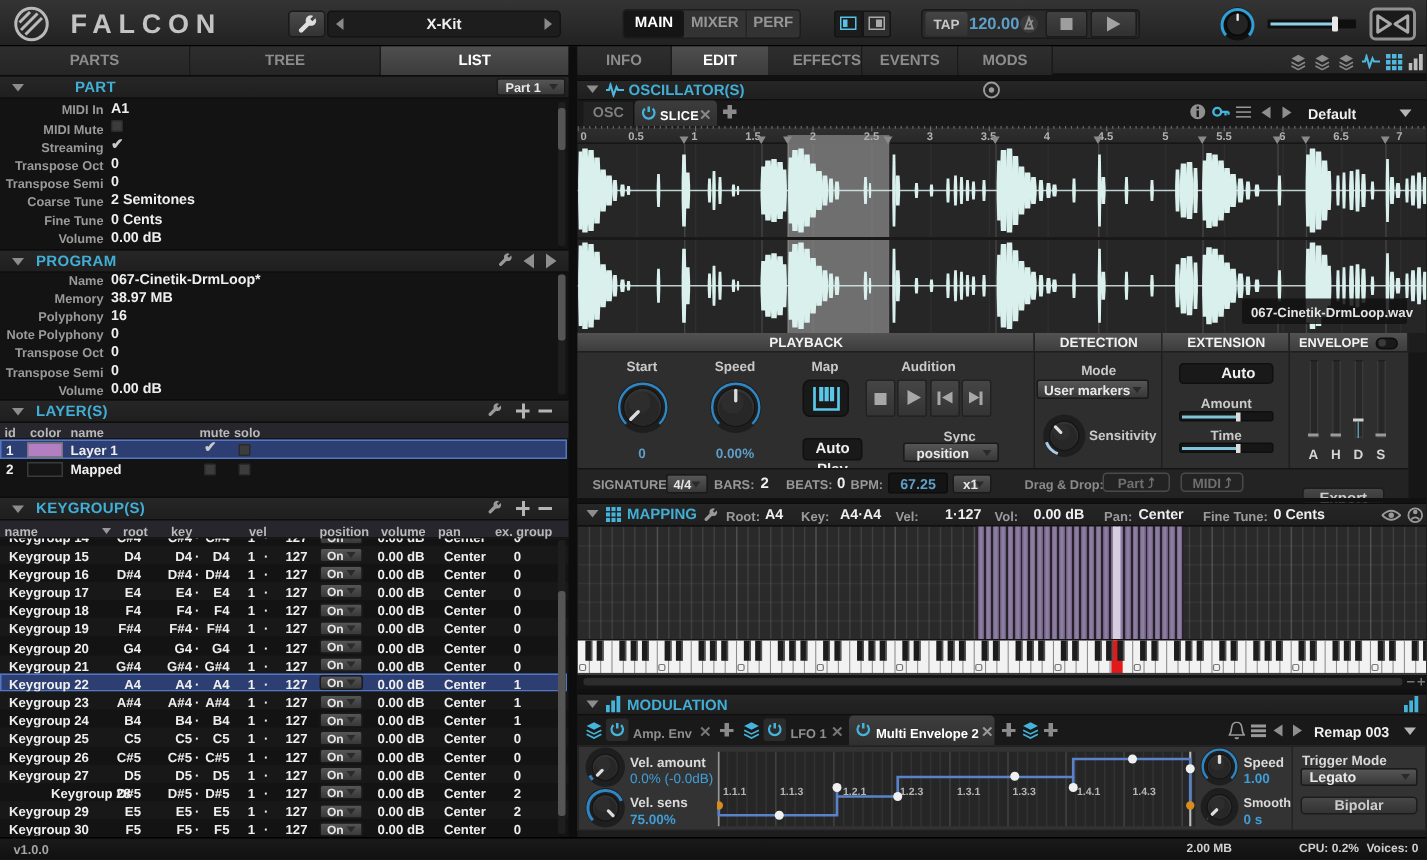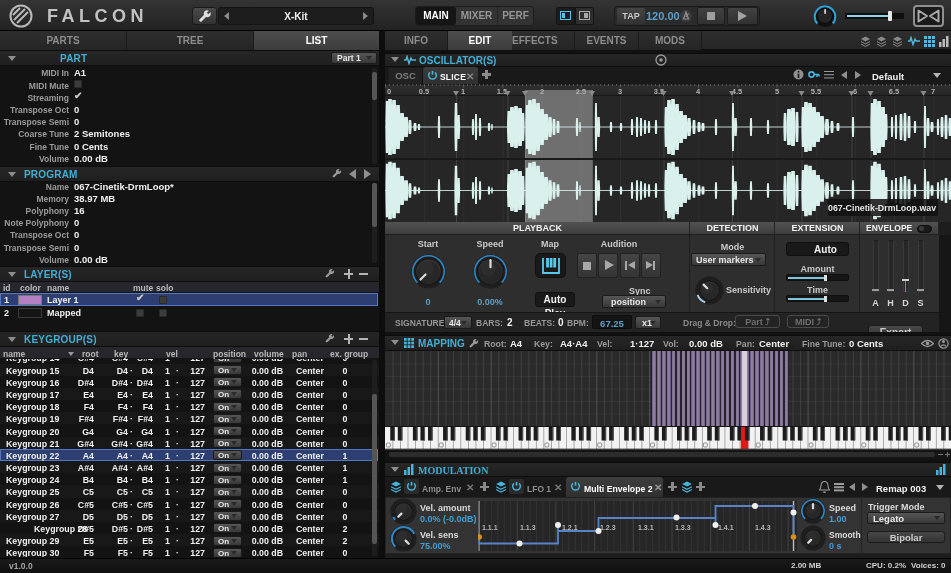--- a/index.html
+++ b/index.html
@@ -71,21 +71,21 @@
 <svg class="a" style="left:917px;top:9px;" width="23" height="14" viewBox="0 0 23 14">
  <path d="M1.5 1.5 L10 7 L1.5 12.5 z M21.5 1.5 L13 7 L21.5 12.5 z" fill="none" stroke="#a8a8a8" stroke-width="2" stroke-linejoin="round"></path>
 </svg>
 <div class="a" style="left:0;top:31px;width:951px;height:19px;background:linear-gradient(#2e2e2e,#252525);border-bottom:1px solid #101010;"></div>
 <div class="a" style="left:0px;top:31px;width:127px;height:19px;background:linear-gradient(#2e2e2e,#252525);color:#8d8d8d;font-weight:700;font-size:10px;text-align:center;line-height:19px;border-right:1px solid #1a1a1a;">PARTS</div>
 <div class="a" style="left:127px;top:31px;width:127px;height:19px;background:linear-gradient(#2e2e2e,#252525);color:#8d8d8d;font-weight:700;font-size:10px;text-align:center;line-height:19px;border-right:1px solid #1a1a1a;">TREE</div>
 <div class="a" style="left:254px;top:31px;width:125px;height:19px;background:linear-gradient(#4e4e4e,#3c3c3c);color:#fff;font-weight:700;font-size:10px;text-align:center;line-height:19px;">LIST</div>
 <div class="a" style="left:379px;top:31px;width:6px;height:527px;background:#0d0d0d;"></div>
 <div class="a" style="left:385px;top:31px;width:63px;height:19px;background:linear-gradient(#2e2e2e,#252525);color:#8d8d8d;font-weight:700;font-size:10px;text-align:center;line-height:19px;border-right:1px solid #1a1a1a;">INFO</div>
 <div class="a" style="left:448px;top:31px;width:64px;height:19px;background:linear-gradient(#4e4e4e,#3c3c3c);color:#fff;font-weight:700;font-size:10px;text-align:center;line-height:19px;">EDIT</div>
-<div class="a" style="left:512px;top:31px;width:63px;height:19px;background:linear-gradient(#2e2e2e,#252525);color:#8d8d8d;font-weight:700;font-size:10px;text-align:left;line-height:19px;border-right:1px solid #1a1a1a;">EFFECTS</div>
+<div class="a" style="left:512px;top:31px;width:63px;height:19px;background:linear-gradient(#2e2e2e,#252525);color:#8d8d8d;font-weight:700;font-size:10px;text-align:right;line-height:19px;border-right:1px solid #1a1a1a;">EFFECTS</div>
 <div class="a" style="left:575px;top:31px;width:64px;height:19px;background:linear-gradient(#2e2e2e,#252525);color:#8d8d8d;font-weight:700;font-size:10px;text-align:center;line-height:19px;border-right:1px solid #1a1a1a;">EVENTS</div>
 <div class="a" style="left:639px;top:31px;width:63px;height:19px;background:linear-gradient(#2e2e2e,#252525);color:#8d8d8d;font-weight:700;font-size:10px;text-align:center;line-height:19px;border-right:1px solid #1a1a1a;">MODS</div>
 <svg class="a" style="left:860px;top:36px;" width="11" height="11" viewBox="0 0 11 11">
     <path d="M5.5 0.5 L10 3 L5.5 5.5 L1 3 z" fill="#8a8a8a"></path>
     <path d="M1 5.5 L5.5 8 L10 5.5 M1 8 L5.5 10.5 L10 8" stroke="#8a8a8a" fill="none" stroke-width="1"></path>
   </svg>
 <svg class="a" style="left:876px;top:36px;" width="11" height="11" viewBox="0 0 11 11">
     <path d="M5.5 0.5 L10 3 L5.5 5.5 L1 3 z" fill="#8a8a8a"></path>
     <path d="M1 5.5 L5.5 8 L10 5.5 M1 8 L5.5 10.5 L10 8" stroke="#8a8a8a" fill="none" stroke-width="1"></path>
   </svg>
@@ -108,21 +108,21 @@
     <rect x="8" y="8" width="3" height="3" fill="#4fb8de"></rect>
   </svg>
 <svg class="a" style="left:939px;top:36px;" width="10" height="11" viewBox="0 0 10 11">
     <rect x="0" y="6" width="2.5" height="5" fill="#bcbcbc"></rect>
     <rect x="3.5" y="3" width="2.5" height="8" fill="#bcbcbc"></rect>
     <rect x="7" y="0" width="2.5" height="11" fill="#bcbcbc"></rect>
   </svg>
 <div class="a" style="left:0;top:50px;width:379px;height:508px;background:#131313;"></div>
 <div class="a hdr" style="left:0;top:50px;width:379px;height:16px;"></div>
 <div class="a tri" style="left:8px;top:56px;"></div>
-<div class="a cy" style="left:24px;top:53px;font-size:10px;letter-spacing:0.2px;padding-left:36px;">PART</div>
+<div class="a cy" style="left:14px;top:53px;font-size:10px;letter-spacing:0.2px;padding-left:36px;">PART</div>
 <div class="a dd" style="left:331px;top:52px;width:46px;height:12px;font-size:8.5px;line-height:11px;text-indent:5px;">Part 1<span class="ddc"></span></div>
 <div class="a lb" style="left:0;top:68.4px;width:69px;text-align:right;font-size:8.5px;">MIDI In</div>
 <div class="a wt" style="left:74px;top:67.4px;font-size:9.5px;">A1</div>
 <div class="a lb" style="left:0;top:80.60000000000001px;width:69px;text-align:right;font-size:8.5px;">MIDI Mute</div>
 <div class="a cb" style="left:74px;top:79.60000000000001px;"></div>
 <div class="a lb" style="left:0;top:92.80000000000001px;width:69px;text-align:right;font-size:8.5px;">Streaming</div>
 <div class="a" style="left:74px;top:89.80000000000001px;color:#c9c9c9;font-size:10px;font-weight:700;">✔</div>
 <div class="a lb" style="left:0;top:105.00000000000001px;width:69px;text-align:right;font-size:8.5px;">Transpose Oct</div>
 <div class="a wt" style="left:74px;top:104.00000000000001px;font-size:9.5px;">0</div>
 <div class="a lb" style="left:0;top:117.20000000000002px;width:69px;text-align:right;font-size:8.5px;">Transpose Semi</div>
@@ -843,21 +843,21 @@
     <path d="M528.8,93.0 L529.1,88.3 L530.9,88.3 L531.2,93.0 L531.2,96.0 L530.9,100.7 L529.1,100.7 L528.8,96.0 z" fill="#d9f0ec"></path>
     <path d="M538.8,89.1 L539.1,72.9 L540.9,72.9 L541.2,89.1 L541.2,99.9 L540.9,116.1 L539.1,116.1 L538.8,99.9 z" fill="#d9f0ec"></path>
     <path d="M541.4,92.2 L541.8,85.2 L544.2,85.2 L544.6,92.2 L544.6,96.8 L544.2,103.8 L541.8,103.8 L541.4,96.8 z" fill="#d9f0ec"></path>
     <path d="M545.4,93.2 L545.8,89.3 L548.2,89.3 L548.6,93.2 L548.6,95.8 L548.2,99.7 L545.8,99.7 L545.4,95.8 z" fill="#d9f0ec"></path>
     <path d="M551.8,92.4 L552.1,86.3 L553.9,86.3 L554.2,92.4 L554.2,96.6 L553.9,102.7 L552.1,102.7 L551.8,96.6 z" fill="#d9f0ec"></path>
     <path d="M555.4,91.9 L555.8,84.2 L558.2,84.2 L558.6,91.9 L558.6,97.1 L558.2,104.8 L555.8,104.8 L555.4,97.1 z" fill="#d9f0ec"></path>
     <path d="M559.4,91.4 L559.8,82.1 L562.2,82.1 L562.6,91.4 L562.6,97.6 L562.2,106.9 L559.8,106.9 L559.4,97.6 z" fill="#d9f0ec"></path>
     <path d="M563.4,92.2 L563.8,85.2 L566.2,85.2 L566.6,92.2 L566.6,96.8 L566.2,103.8 L563.8,103.8 L563.4,96.8 z" fill="#d9f0ec"></path>
   </svg>
 <div class="a" style="left:828px;top:199px;width:110px;height:17px;background:rgba(18,18,18,0.85);border-radius:2px;"></div>
-<div class="a" style="left:828px;top:203px;width:114px;text-align:left;color:#e4e4e4;font-weight:700;font-size:8.8px;">067-Cinetik-DrmLoop.wav</div>
+<div class="a" style="left:828px;top:203px;width:114px;text-align:right;color:#e4e4e4;font-weight:700;font-size:8.8px;">067-Cinetik-DrmLoop.wav</div>
 <div class="a" style="left:385px;top:222px;width:305px;height:13px;background:linear-gradient(#525252,#3d3d3d);border-right:1px solid #242424;border-bottom:1px solid #1f1f1f;"></div>
 <div class="a" style="left:690px;top:222px;width:85px;height:13px;background:linear-gradient(#525252,#3d3d3d);border-right:1px solid #242424;border-bottom:1px solid #1f1f1f;"></div>
 <div class="a" style="left:775px;top:222px;width:85px;height:13px;background:linear-gradient(#525252,#3d3d3d);border-right:1px solid #242424;border-bottom:1px solid #1f1f1f;"></div>
 <div class="a" style="left:860px;top:222px;width:79px;height:13px;background:linear-gradient(#525252,#3d3d3d);border-right:1px solid #242424;border-bottom:1px solid #1f1f1f;"></div>
 <div class="a" style="left:385px;top:222px;width:305px;text-align:center;color:#f2f2f2;font-weight:700;font-size:9px;line-height:13px;">PLAYBACK</div>
 <div class="a" style="left:690px;top:222px;width:85px;text-align:center;color:#f2f2f2;font-weight:700;font-size:9px;line-height:13px;">DETECTION</div>
 <div class="a" style="left:775px;top:222px;width:85px;text-align:center;color:#f2f2f2;font-weight:700;font-size:9px;line-height:13px;">EXTENSION</div>
 <div class="a" style="left:866px;top:222px;width:50px;color:#f2f2f2;font-weight:700;font-size:8.5px;line-height:13px;">ENVELOPE</div>
 <div class="a" style="left:917px;top:224.5px;width:15px;height:8px;background:#191919;border-radius:4px;border:1px solid #0e0e0e;"></div>
 <div class="a" style="left:918.5px;top:226px;width:5px;height:5px;background:#3a3a3a;border-radius:50%;"></div>
@@ -1291,21 +1291,21 @@
 <div class="a" style="left:945px;top:453.5px;width:5px;height:1.6px;background:#777;"></div>
 <div class="a" style="left:946.7px;top:451.8px;width:1.6px;height:5px;background:#777;"></div>
 <div class="a" style="left:385px;top:459px;width:566px;height:3px;background:#111;"></div>
 <div class="a hdr" style="left:385px;top:462px;width:566px;height:15px;"></div>
 <div class="a tri" style="left:391px;top:467px;"></div>
 <svg class="a" style="left:404px;top:464px;" width="10" height="11" viewBox="0 0 10 11">
     <rect x="0" y="6" width="2.5" height="5" fill="#45b4dc"></rect>
     <rect x="3.5" y="3" width="2.5" height="8" fill="#45b4dc"></rect>
     <rect x="7" y="0" width="2.5" height="11" fill="#45b4dc"></rect>
   </svg>
-<div class="a cy" style="left:418px;top:465px;font-size:10px;font-family:Liberation Serif, serif;">MODULATION</div>
+<div class="a cy" style="left:418px;top:465px;font-size:10px;">MODULATION</div>
 <svg class="a" style="left:936px;top:464px;" width="10" height="11" viewBox="0 0 10 11">
     <rect x="0" y="6" width="2.5" height="5" fill="#45b4dc"></rect>
     <rect x="3.5" y="3" width="2.5" height="8" fill="#45b4dc"></rect>
     <rect x="7" y="0" width="2.5" height="11" fill="#45b4dc"></rect>
   </svg>
 <div class="a" style="left:385px;top:477px;width:566px;height:20px;background:#191919;"></div>
 <svg class="a" style="left:390px;top:481px;" width="12" height="12" viewBox="0 0 11 11">
     <path d="M5.5 0.5 L10 2.8 L5.5 5.1 L1 2.8 z" fill="#45b4dc"></path>
     <path d="M1 5.3 L5.5 7.6 L10 5.3 M1 7.8 L5.5 10.1 L10 7.8" stroke="#45b4dc" fill="none" stroke-width="1"></path>
   </svg>
@@ -1357,21 +1357,21 @@
 <svg class="a" style="left:389.5px;top:497.5px;" width="27.0" height="27.0" viewBox="0 0 27.0 27.0">
     <circle cx="13.5" cy="13.5" r="13.1" fill="#1e1e1e"></circle>
     <path d="M 5.2 21.8 A 11.7 11.7 0 0 1 3.2 19.0" fill="none" stroke="#2f86c4" stroke-width="2"></path>
     <circle cx="13.5" cy="13.5" r="9.100000000000001" fill="#141414"></circle>
     <circle cx="13.5" cy="13.5" r="8.3" fill="#333"></circle>
     <circle cx="13.5" cy="14.2" r="7.6" fill="#272727"></circle>
     <circle cx="12.0" cy="11.3" r="5.0" fill="#303030" opacity="0.8"></circle>
     <path d="M 11.4 15.6 L 8.3 18.7" stroke="#dcdcdc" stroke-width="2.2" stroke-linecap="round"></path>
   </svg>
 <div class="a" style="left:420px;top:503px;color:#dadada;font-weight:700;font-size:9px;">Vel. amount</div>
-<div class="a" style="left:420px;top:513.5px;color:#3f9fd8;font-weight:700;font-size:9px;">0.0% (-0.0dB)</div>
+<div class="a" style="left:420px;top:513.5px;color:#3f9fd8;font-weight:400;font-size:9px;">0.0% (-0.0dB)</div>
 <svg class="a" style="left:389.5px;top:524.5px;" width="27.0" height="27.0" viewBox="0 0 27.0 27.0">
     <circle cx="13.5" cy="13.5" r="13.1" fill="#1e1e1e"></circle>
     <path d="M 5.2 21.8 A 11.7 11.7 0 1 1 24.3 8.9" fill="none" stroke="#2f86c4" stroke-width="2"></path>
     <circle cx="13.5" cy="13.5" r="9.100000000000001" fill="#141414"></circle>
     <circle cx="13.5" cy="13.5" r="8.3" fill="#333"></circle>
     <circle cx="13.5" cy="14.2" r="7.6" fill="#272727"></circle>
     <circle cx="12.0" cy="11.3" r="5.0" fill="#303030" opacity="0.8"></circle>
     <path d="M 15.6 15.6 L 18.7 18.7" stroke="#dcdcdc" stroke-width="2.2" stroke-linecap="round"></path>
   </svg>
 <div class="a" style="left:420px;top:530px;color:#dadada;font-weight:700;font-size:9px;">Vel. sens</div>

